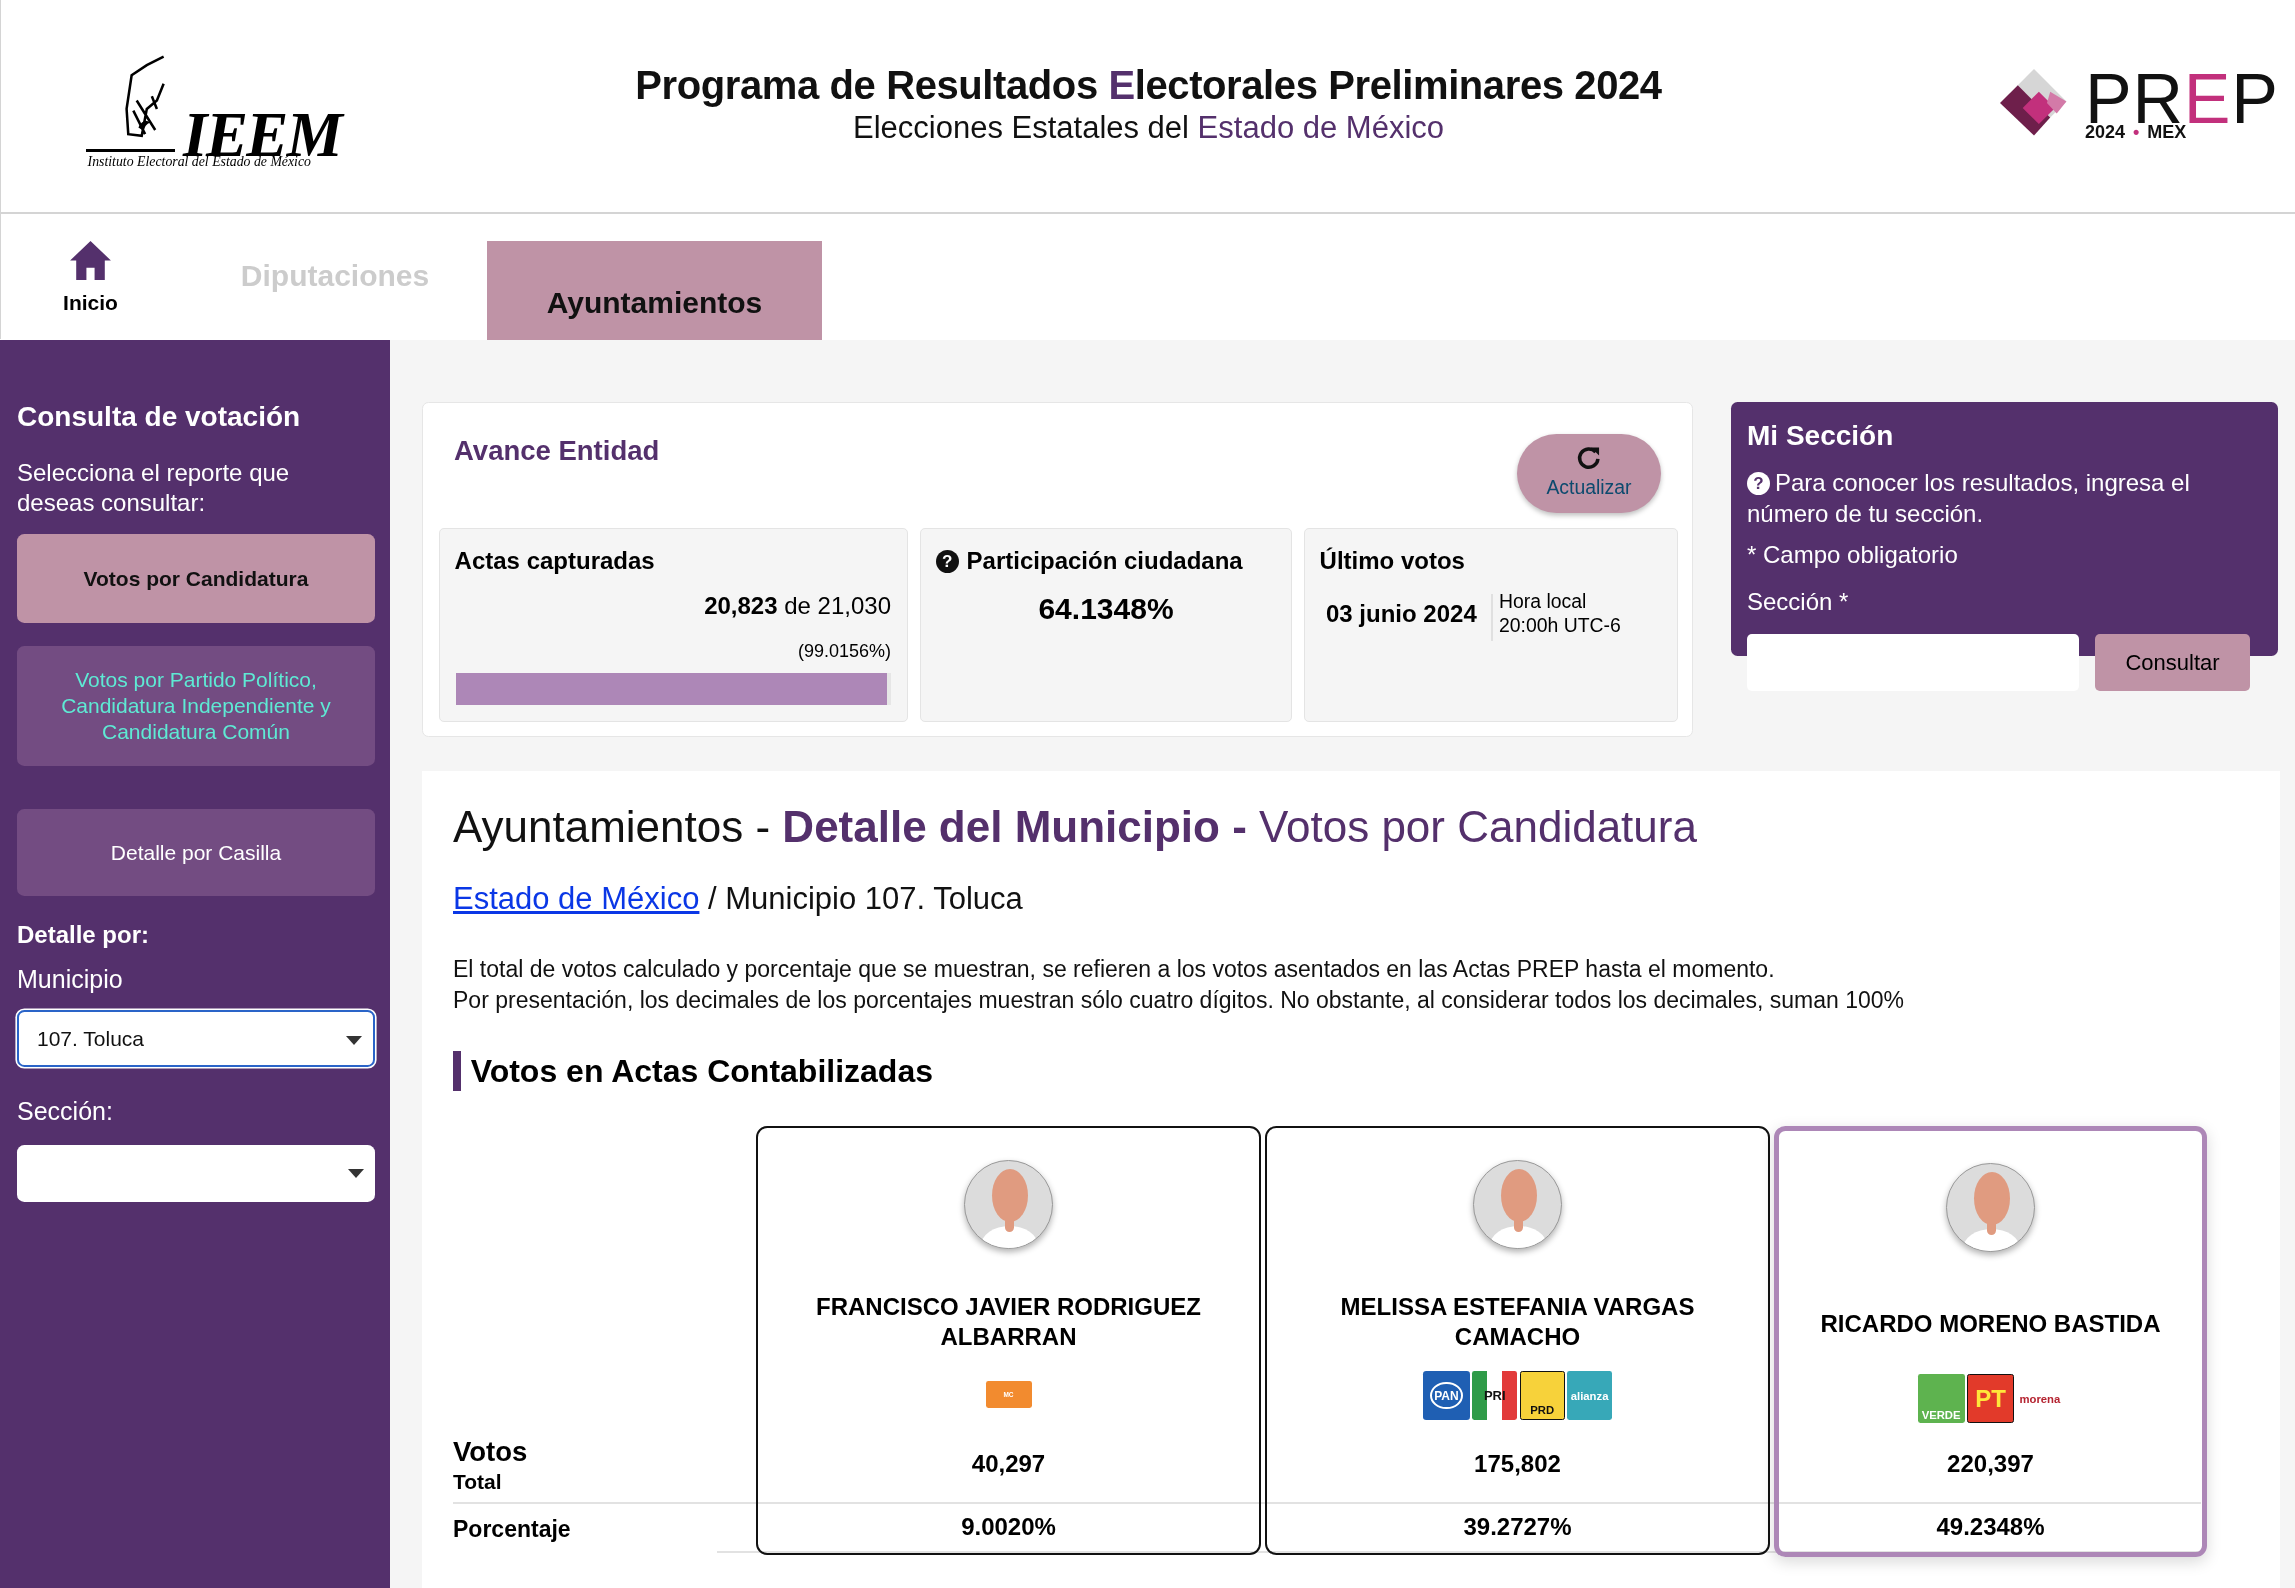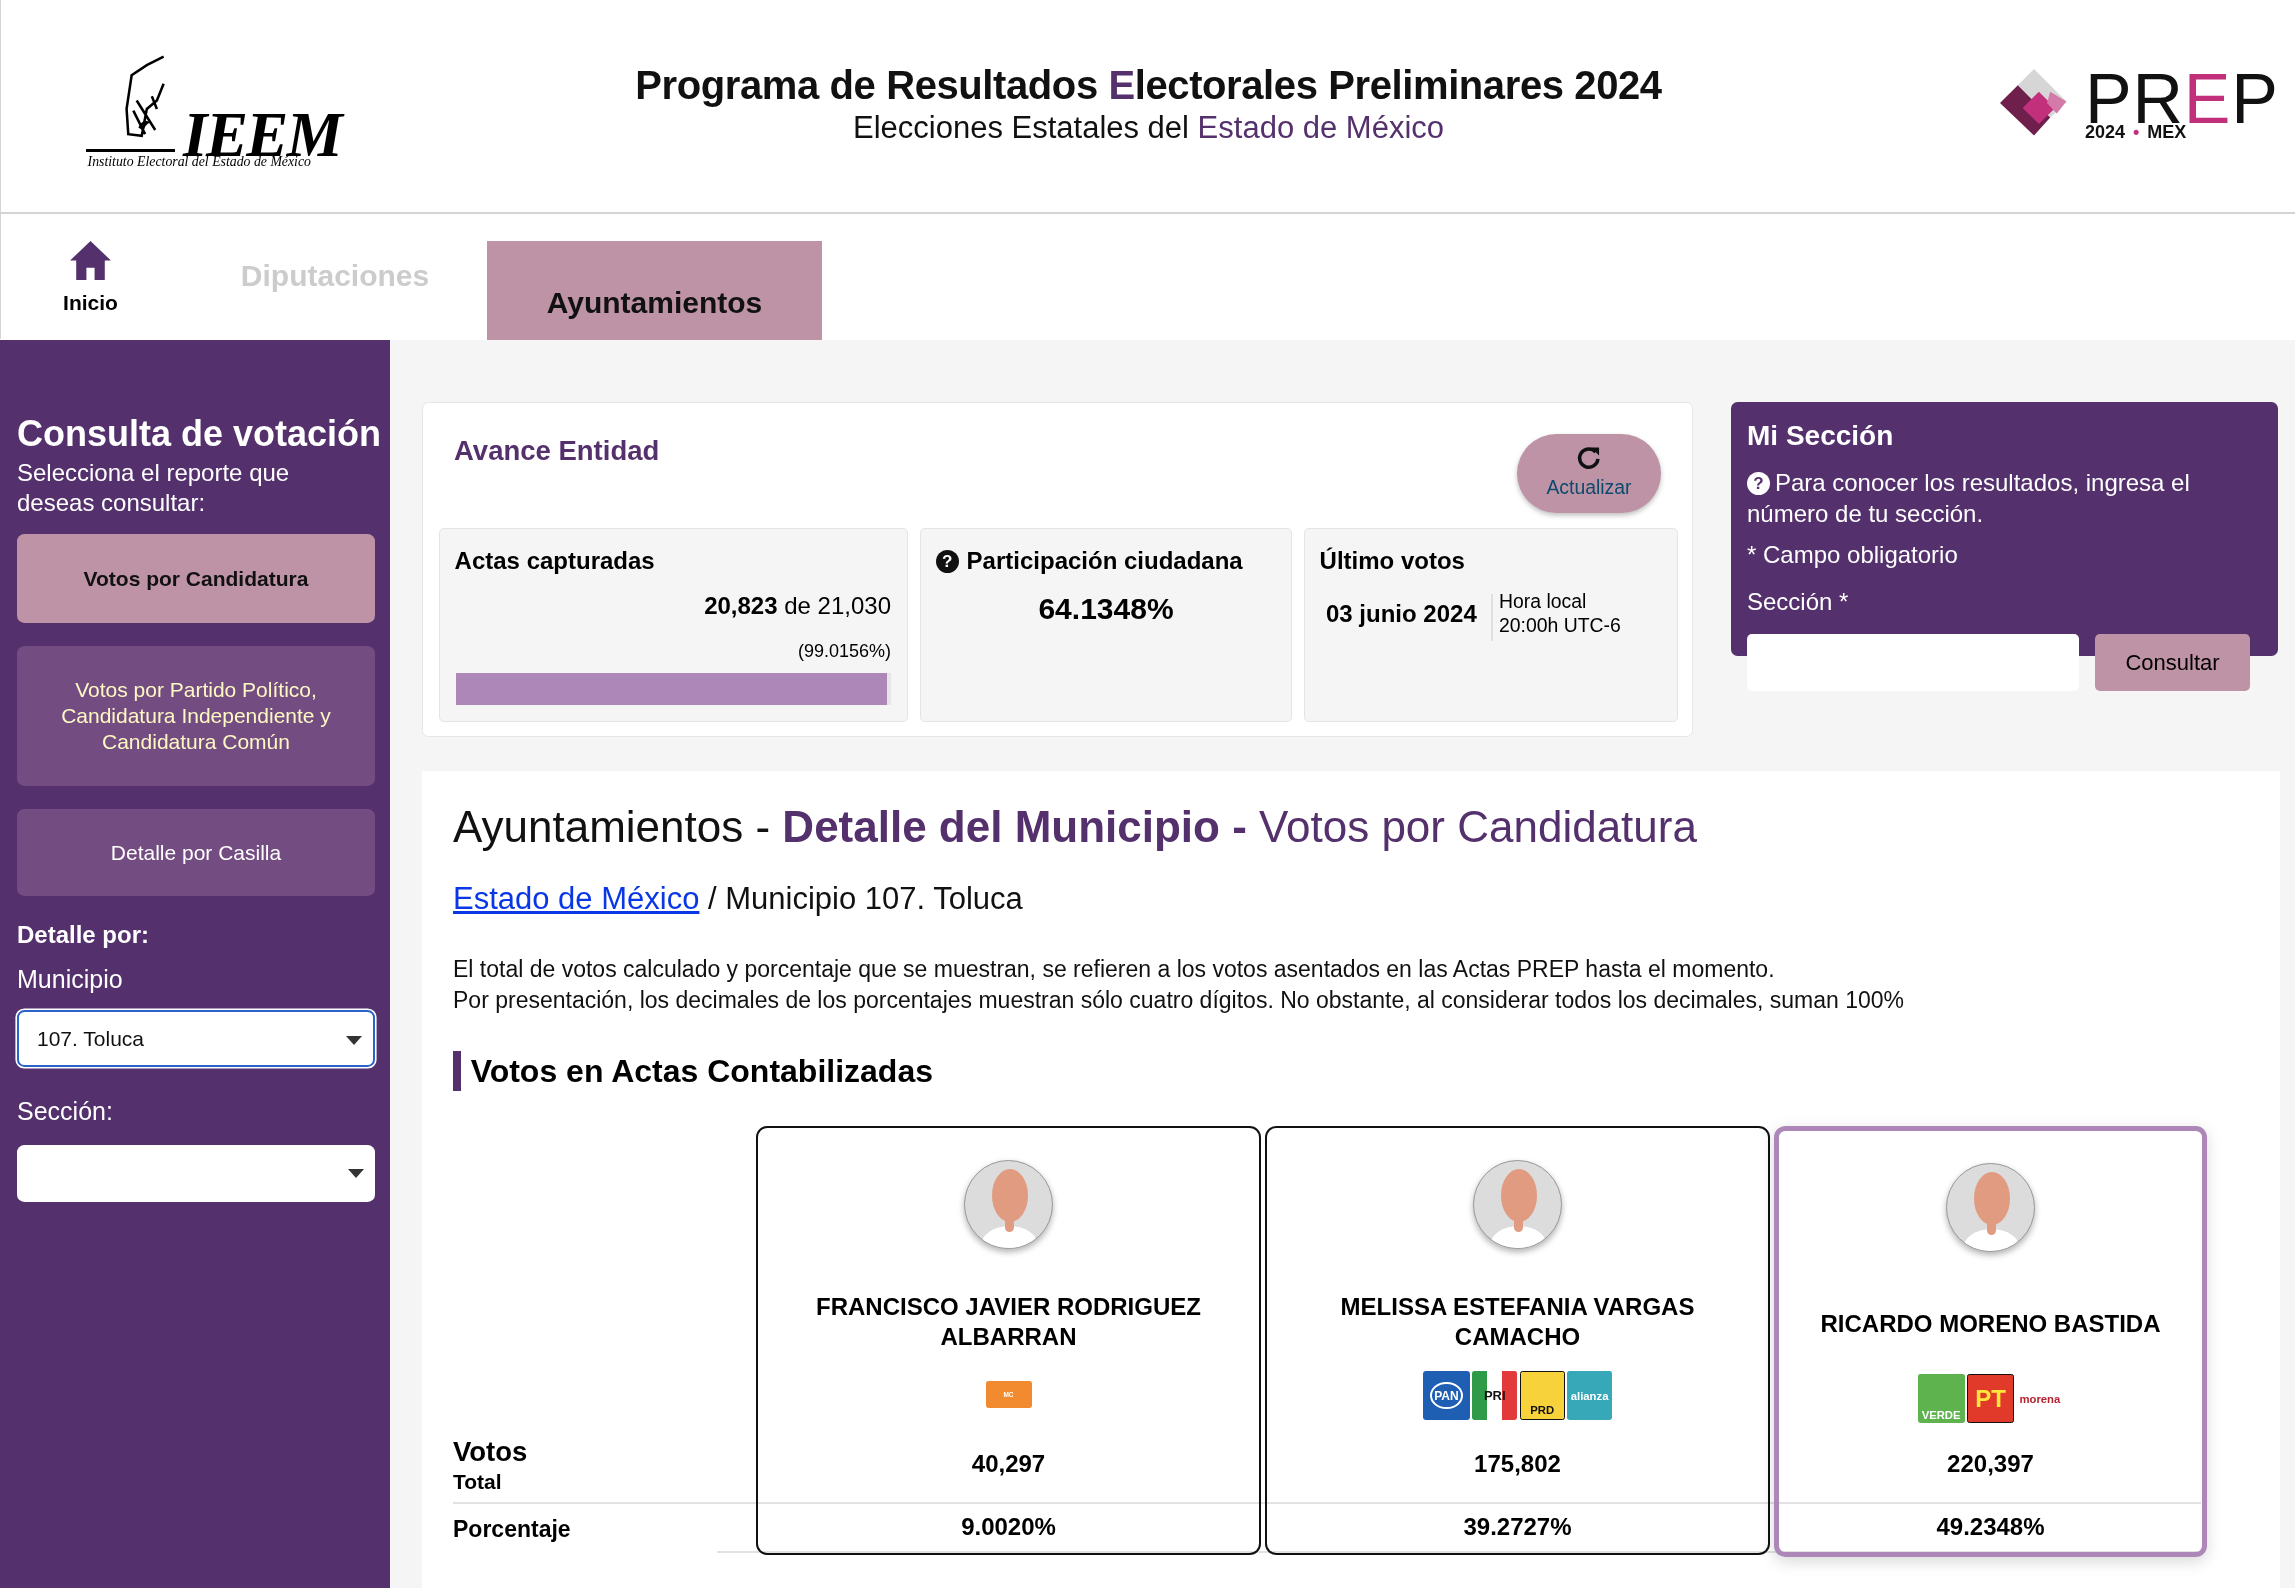--- a/index.html
+++ b/index.html
@@ -29,25 +29,25 @@
   .nav { position: absolute; left: 0; top: 214px; width: 2295px; height: 125px; background: #fff; border-left: 1.6px solid #d4d4d4; }
   .nav-home { position: absolute; left: 57px; top: 23px; width: 65px; text-align: center; }
   .nav-home svg { width: 49px; height: 49px; }
   .nav-home-label { display: block; font-size: 21px; font-weight: bold; margin-top: 1.6px; }
   .nav-tab { position: absolute; top: 0; height: 124px; display: flex; align-items: center; justify-content: center; font-size: 30px; font-weight: bold; }
   .nav-tab.diputaciones { left: 231px; width: 206px; color: #cccccc; }
   .nav-tab.ayuntamientos { left: 486px; width: 335px; background: #bf93a6; border-radius: 0 0 21px 21px; color: #111; margin-top: 27px; }
 
   
   .sidebar { position: absolute; left: 0; top: 340px; width: 390px; height: 1248px; background: #54306c; color: #fff; }
-  .sb-title { position: absolute; left: 17px; top: 61px; font-size: 36px; font-weight: bold; margin-top: 12px; }
+  .sb-title { position: absolute; left: 17px; top: 61px; font-size: 28px; font-weight: bold; }
   .sb-intro { position: absolute; left: 17px; top: 118px; width: 340px; font-size: 24px; line-height: 30px; }
   .sb-btn { position: absolute; left: 17px; width: 358px; border-radius: 7.3px; display: flex; align-items: center; justify-content: center; text-align: center; font-size: 21px; line-height: 26px; padding: 0 16px; }
   .sb-btn.active { top: 194px; height: 89px; background: #bf93a6; color: #111; font-weight: bold; }
-  .sb-btn.b2 { top: 306px; height: 140px; background: #734c82; color: #fef9c3; }
+  .sb-btn.b2 { top: 306px; height: 120px; background: #734c82; color: #5eead4; }
   .sb-btn.b3 { top: 469px; height: 87px; background: #734c82; color: #fff; }
   .sb-label-bold { position: absolute; left: 17px; top: 581px; font-size: 24px; font-weight: bold; }
   .sb-label { position: absolute; left: 17px; font-size: 25px; }
   .sb-label.mun { top: 625px; }
   .sb-label.sec { top: 757px; }
   .sb-select { position: absolute; left: 17px; width: 358px; height: 57px; background: #fff; border-radius: 7.3px; color: #111; font-size: 21px; display: flex; align-items: center; padding-left: 18px; }
   .sb-select.mun { top: 670px; border: 2.4px solid #2a64c8; box-shadow: 0 0 0 1.6px #fff; }
   .sb-select.sec { top: 805px; }
   .sb-select .caret { position: absolute; right: 11.3px; top: 24px; width: 0; height: 0; border-left: 8px solid transparent; border-right: 8px solid transparent; border-top: 9px solid #333; }
 

